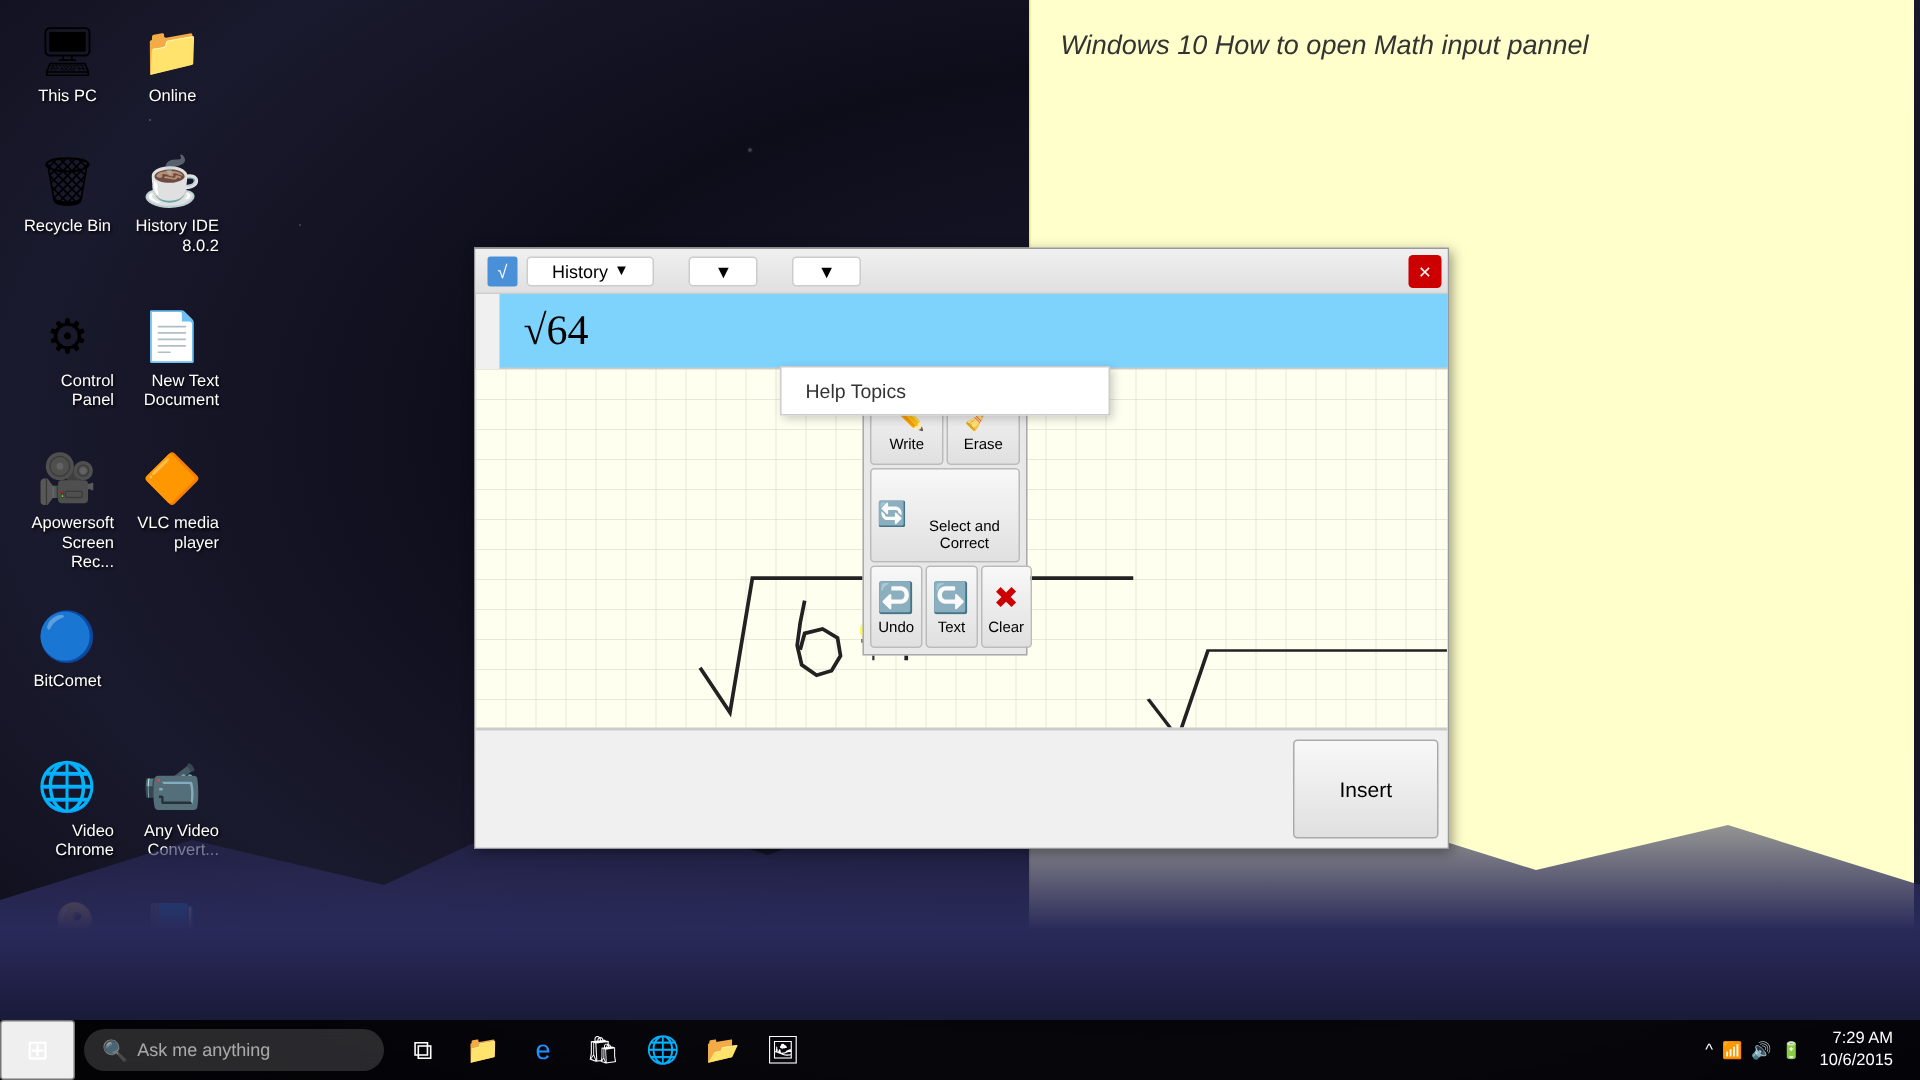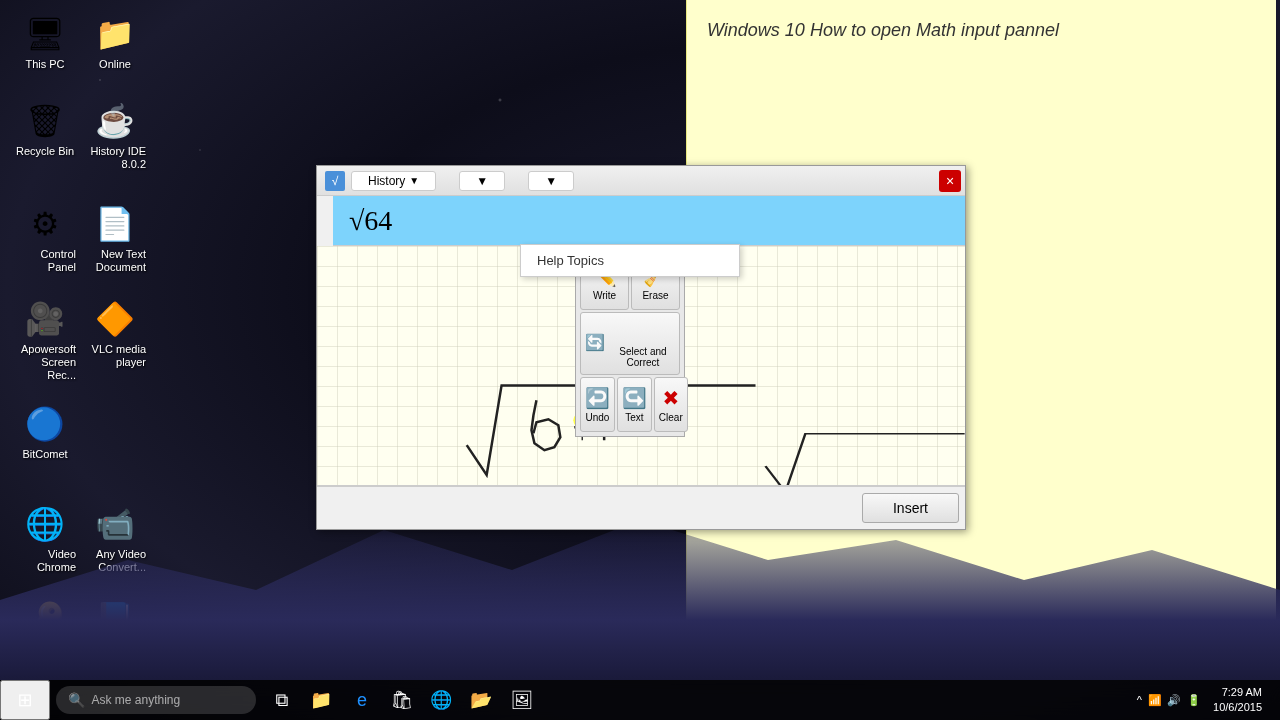--- a/index.html
+++ b/index.html
@@ -201,21 +201,21 @@
       background: #f0f0f0;
       padding: 6px;
       display: flex;
       justify-content: flex-end;
       border-top: 1px solid #ccc;
     }
 
     #insert-btn {
       background: linear-gradient(to bottom, #f8f8f8, #e0e0e0);
       border: 1px solid #aaa;
-      padding: 6px 30px;
+      padding: 24px 30px;
       font-size: 14px;
       cursor: pointer;
       border-radius: 3px;
     }
 
     
     #tool-panel {
       position: absolute;
       top: 250px;
       right: 595px;

